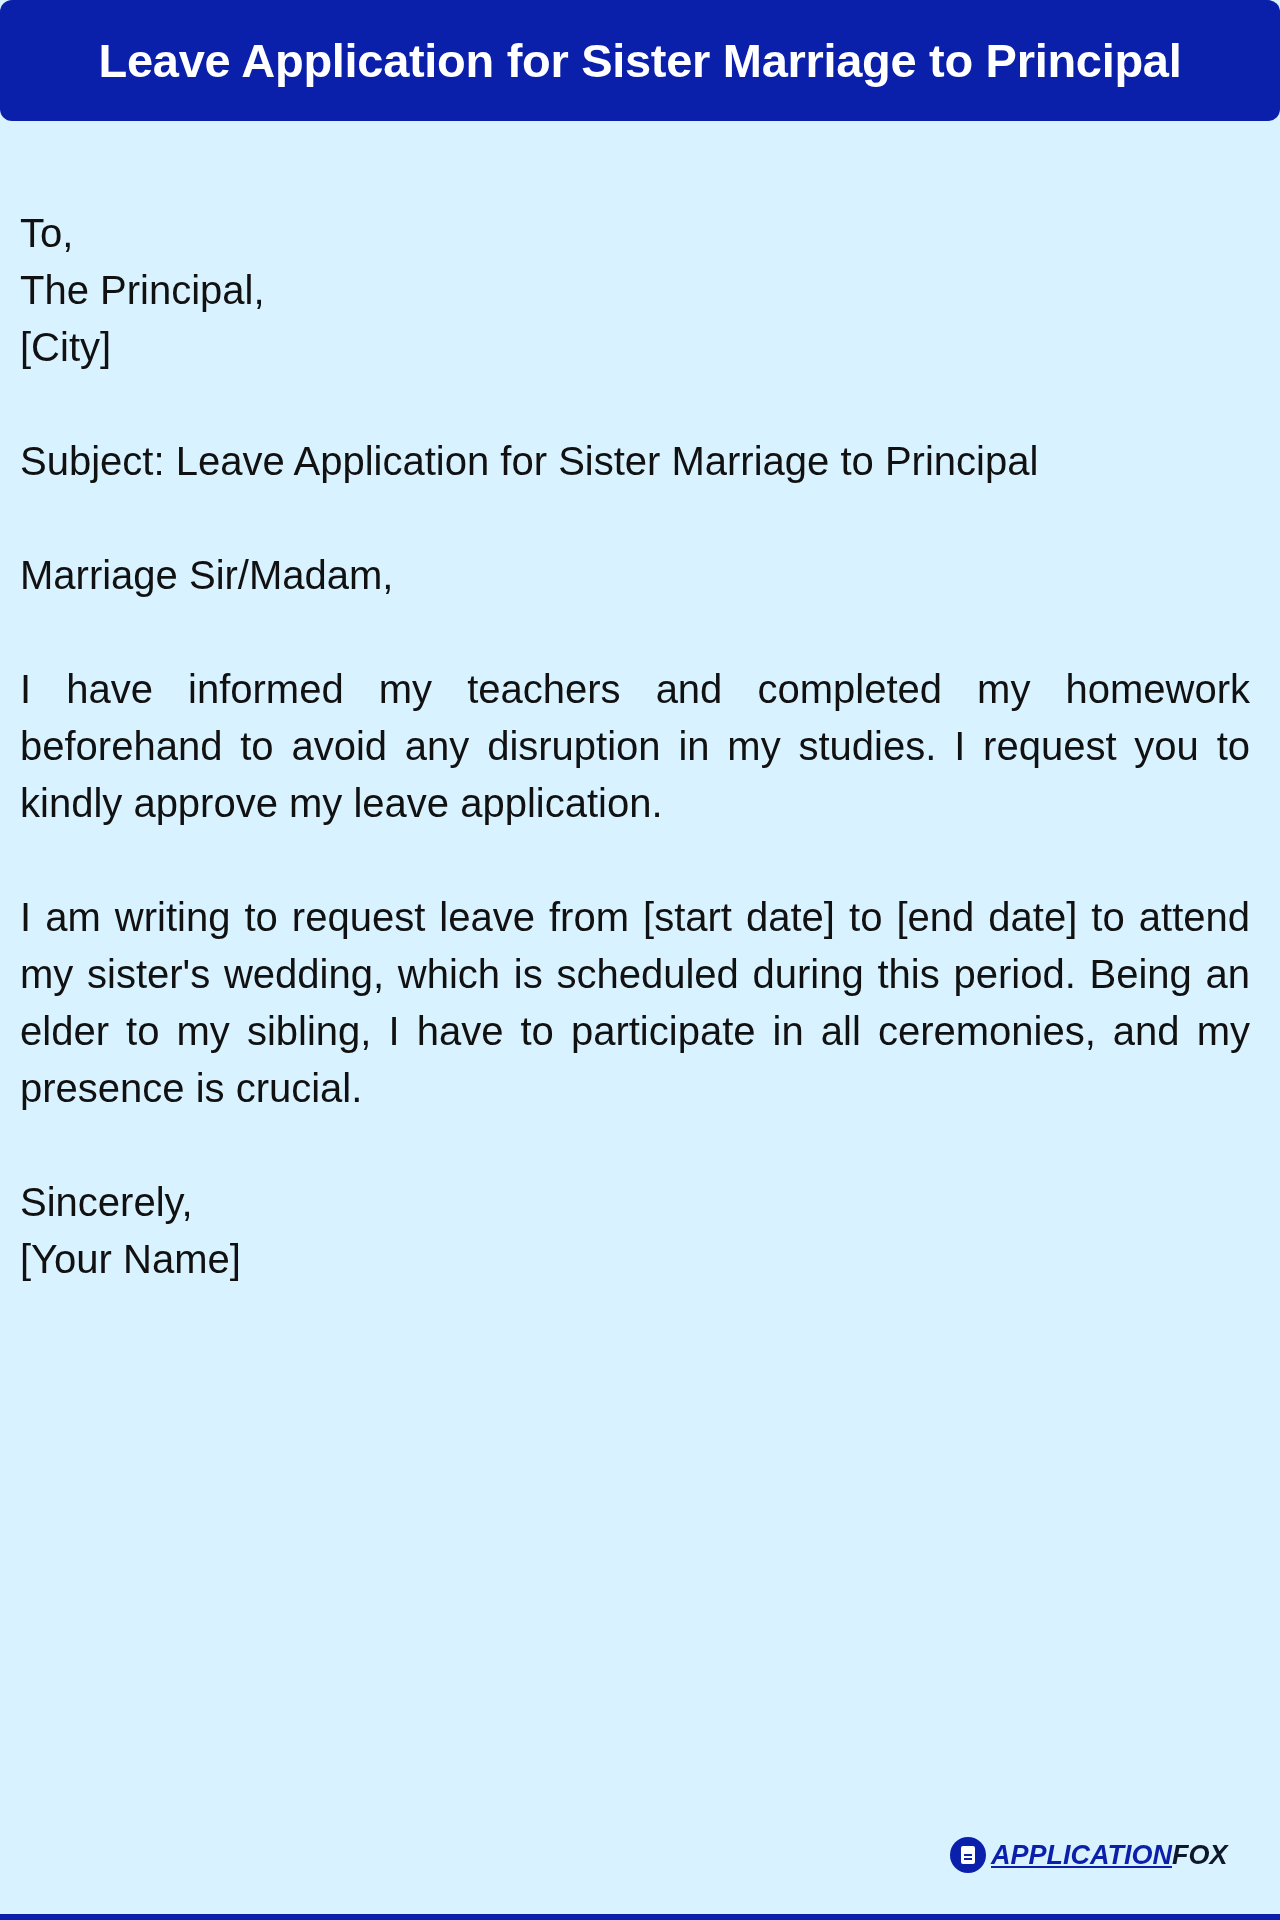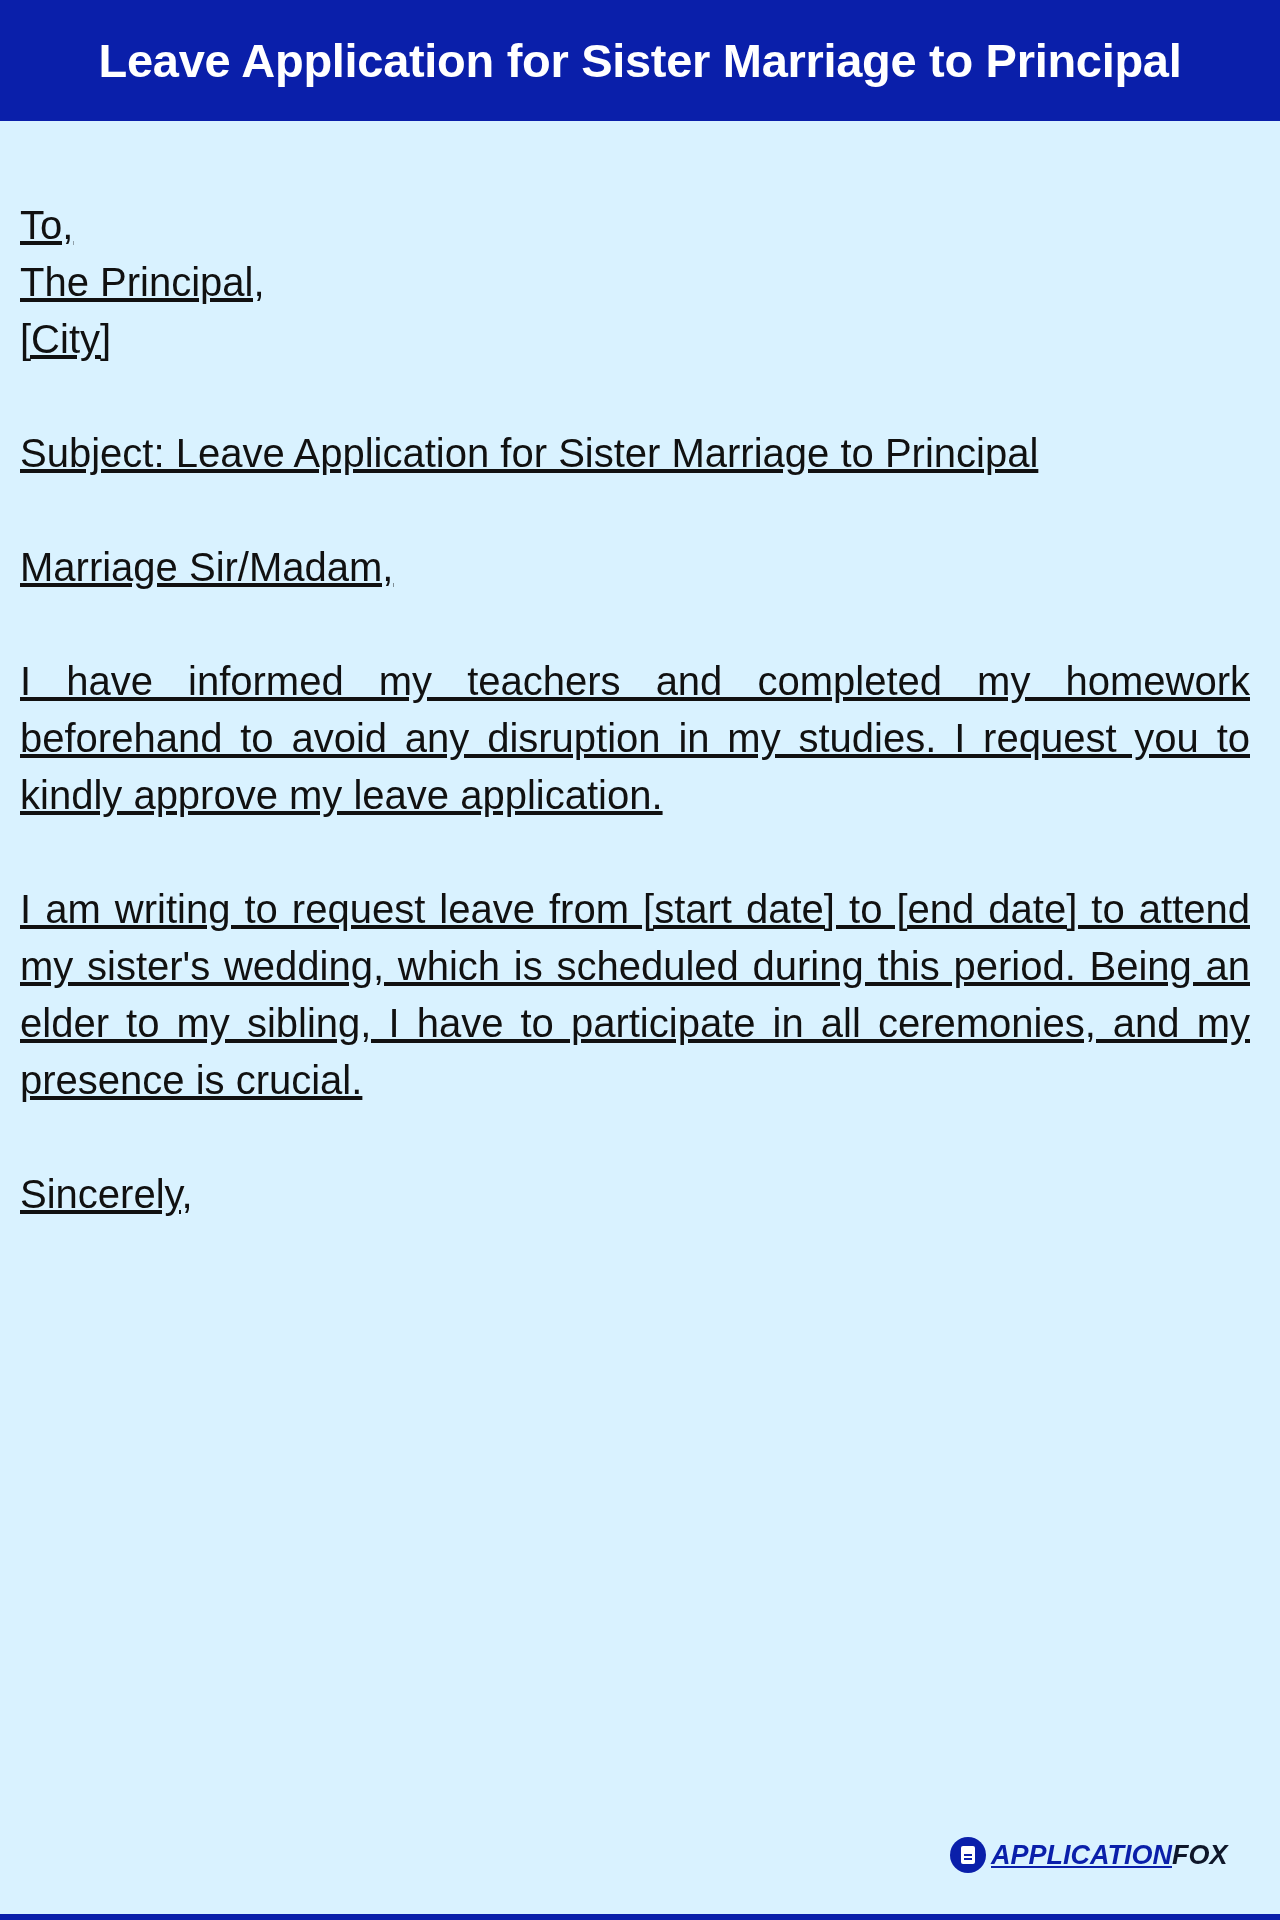--- a/index.html
+++ b/index.html
@@ -1,19 +1,19 @@
 <!DOCTYPE html>
 <html><head>
 <meta charset="utf-8">
 <style>
   html, body { margin:0; padding:0; }
   body { width:1280px; height:1920px; background:#d9f2ff; position:relative; overflow:hidden; font-family:"Liberation Sans", sans-serif; color:#111; }
-  .header { position:absolute; left:0; top:0; width:1280px; height:121px; background:#0a1faa; display:flex; align-items:center; justify-content:center; }
+  .header { position:absolute; left:0; top:0; width:1280px; height:121px; background:#0a1faa; display:flex; align-items:center; justify-content:center;border-radius:12px; }
   .header h1 { margin:0; color:#fff; font-family:"Liberation Sans", sans-serif; font-weight:bold; font-size:47px; letter-spacing:-0.3px; }
-  .letter { position:absolute; left:20px; top:197px; width:1230px; font-size:40px; line-height:57px;text-decoration:underline; }
+  .letter { position:absolute; left:20px; top:205px; width:1230px; font-size:40px; line-height:57px; }
   .letter p { margin:0 0 57px 0; text-align:justify; }
   .letter p.line { margin:0; }
   .logo { position:absolute; left:950px; top:1837px; display:flex; align-items:center; }
   .logo .circle { width:36px; height:36px; border-radius:50%; background:#0a1faa; display:flex; align-items:center; justify-content:center; }
   .logo .circle .doc { width:14px; height:18px; background:#fff; border-radius:2px; position:relative; }
   .logo .circle .doc::before { content:""; position:absolute; left:3px; top:8px; width:8px; height:2px; background:#0a1faa; box-shadow:0 4px 0 #0a1faa; }
   .logo .brand { margin-left:5px; font-weight:bold; font-style:italic; font-size:27px; letter-spacing:0px; }
   .logo .brand .a { color:#0a1faa;text-decoration:underline; }
   .logo .brand .b { color:#0f172a; }
   .footer-bar { position:absolute; left:0; top:1914px; width:1280px; height:6px; background:#0a1faa; }
@@ -29,20 +29,21 @@
   <div style="margin-bottom:57px;">
     <p class="line">To,</p>
     <p class="line">The Principal,</p>
     <p class="line">[City]</p>
   </div>
   <p>Subject: Leave Application for Sister Marriage to Principal</p>
   <p>Marriage Sir/Madam,</p>
   <p>I have informed my teachers and completed my homework beforehand to avoid any disruption in my studies. I request you to kindly approve my leave application.</p>
   <p>I am writing to request leave from [start date] to [end date] to attend my sister's wedding, which is scheduled during this period. Being an elder to my sibling, I have to participate in all ceremonies, and my presence is crucial.</p>
   <p class="line">Sincerely,</p>
+  <p class="line">[Your Name]</p>
 </div>
 
 <div class="logo">
   <div class="circle">
       <div class="doc"></div>
     </div>
   <div class="brand">
     <span class="a">APPLICATION</span><span class="b">FOX</span>
   </div>
 </div>

